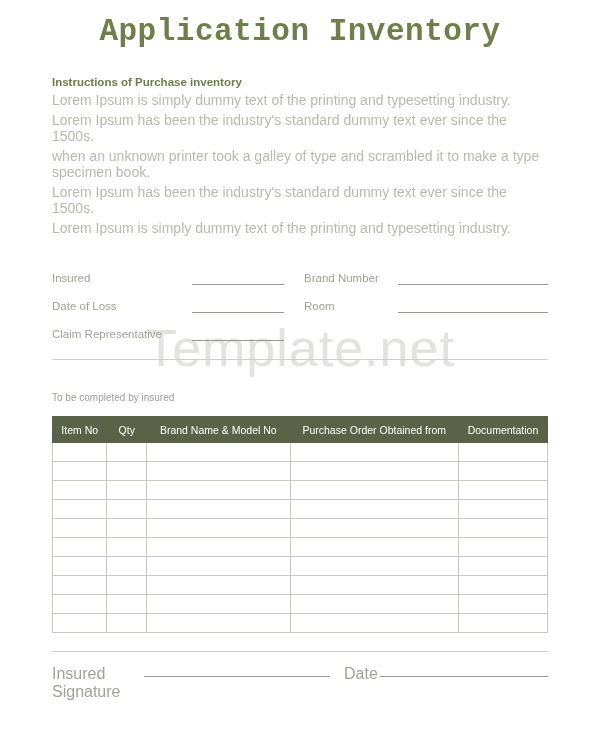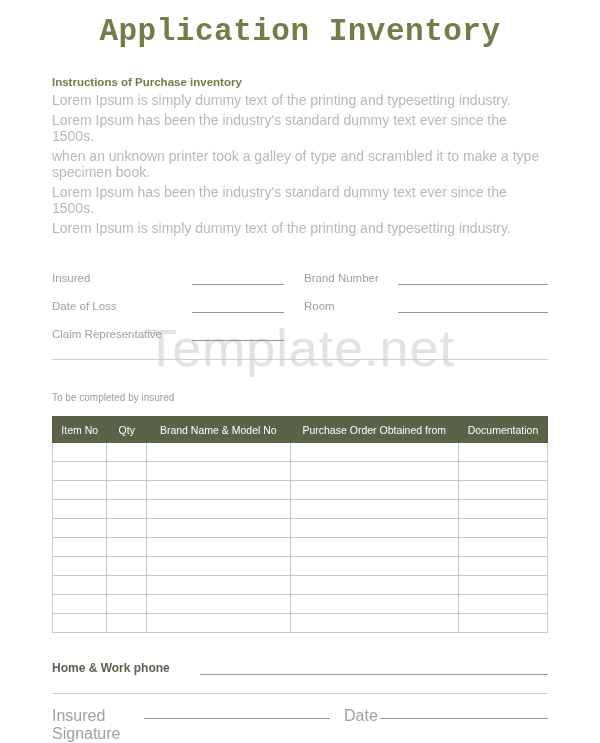--- a/index.html
+++ b/index.html
@@ -248,24 +248,20 @@
           <tr>
             <td></td>
             <td></td>
             <td></td>
             <td></td>
             <td></td>
           </tr>
         </tbody>
     </table>
 
-    <div class="phone-row">
-      <span class="phone-label">Home &amp; Work phone</span>
-      <span class="phone-line"></span>
-    </div>
 
     <hr class="divider">
 
     <div class="sig-row">
       <span class="sig-label">Insured Signature</span>
       <span class="sig-line"></span>
       <span class="sig-gap"></span>
       <span class="date-label">Date</span>
       <span class="date-line"></span>
     </div>

